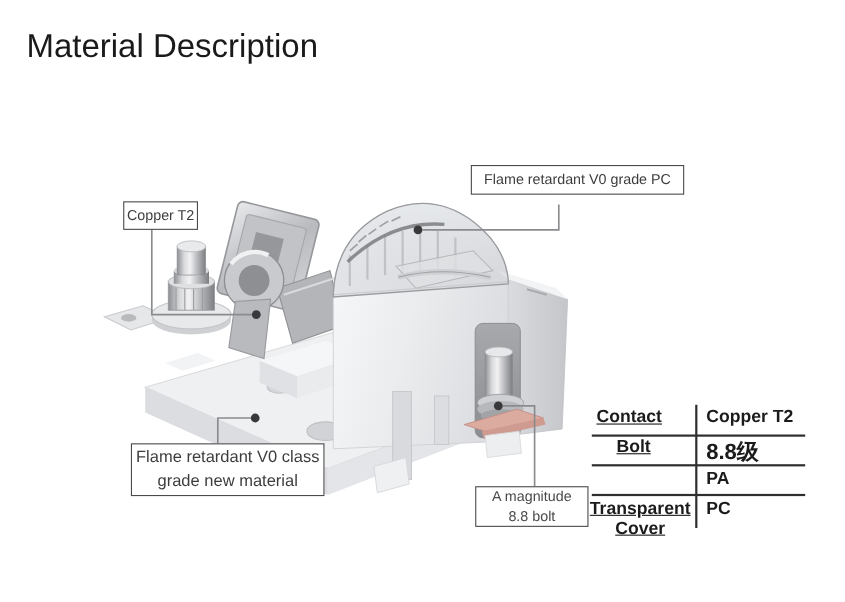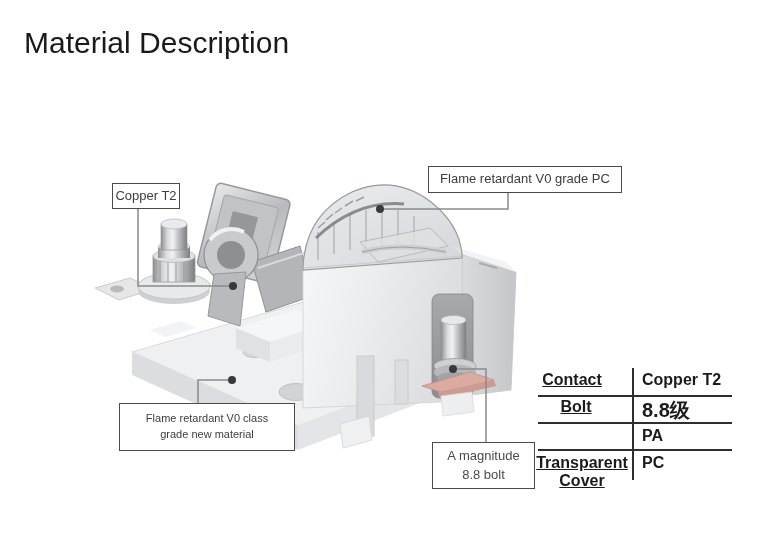--- a/index.html
+++ b/index.html
@@ -13,23 +13,23 @@
   }
   #product-svg{position:absolute;left:0;top:0;z-index:10;}
   .callout{
     position:absolute;box-sizing:border-box;background:#ffffff;
     border:1.5px solid #4a4a4a;color:#3d3d3d;font-size:13px;line-height:1.45;
     display:flex;align-items:center;justify-content:center;text-align:center;
     z-index:50;
   }
   .callout.two-line{flex-direction:column;}
   #callout-copper{left:112px;top:183px;width:68px;height:26px;}
-  #callout-pc{left:428px;top:166px;width:194px;height:27px;}
-  #callout-nylon{left:119px;top:403px;width:176px;height:48px;font-size:11px;}
-  #callout-bolt{left:432px;top:442px;width:103px;height:47px;z-index:30;color:#4a4a4a;}
+  #callout-pc{left:428px;top:150px;width:194px;height:27px;}
+  #callout-nylon{left:119px;top:403px;width:176px;height:48px;font-size:15px;}
+  #callout-bolt{left:432px;top:442px;width:103px;height:37px;z-index:30;color:#4a4a4a;}
   #spec-table{
     position:absolute;left:486px;top:366px;width:252px;height:132px;
     z-index:40;font-weight:700;color:#1b1b1b;font-size:16px;
   }
   #spec-table .vline{position:absolute;left:146px;top:2px;width:2px;height:112px;background:#2e2e2e;}
   #spec-table .hline{position:absolute;left:52px;width:194px;height:2px;background:#2e2e2e;}
   #spec-table .hline.h1{top:29px;} #spec-table .hline.h2{top:56px;} #spec-table .hline.h3{top:83px;}
   #spec-table .tl{position:absolute;transform:translateX(-50%);white-space:nowrap;text-decoration:underline;}
   #spec-table .tl1{left:86px;top:5px;}
   #spec-table .tl2{left:90px;top:32px;}

